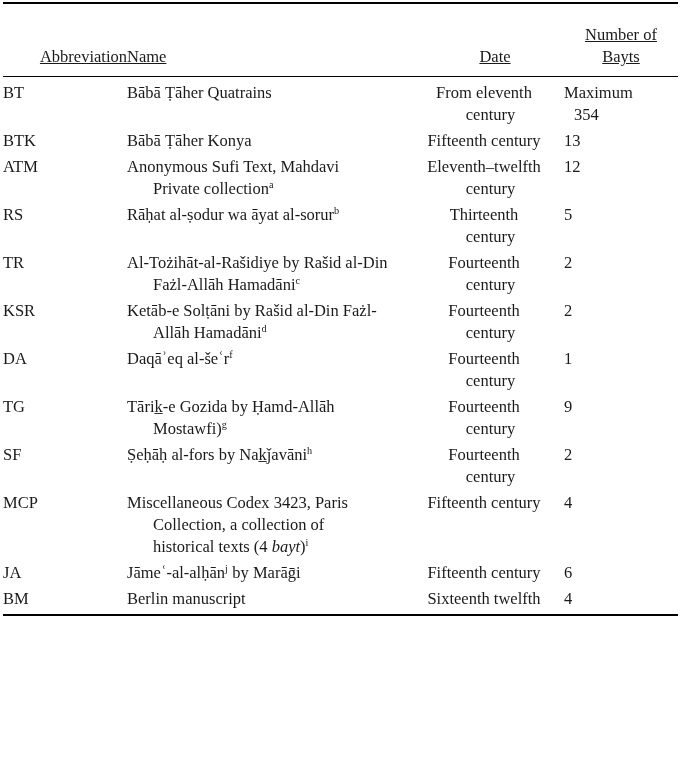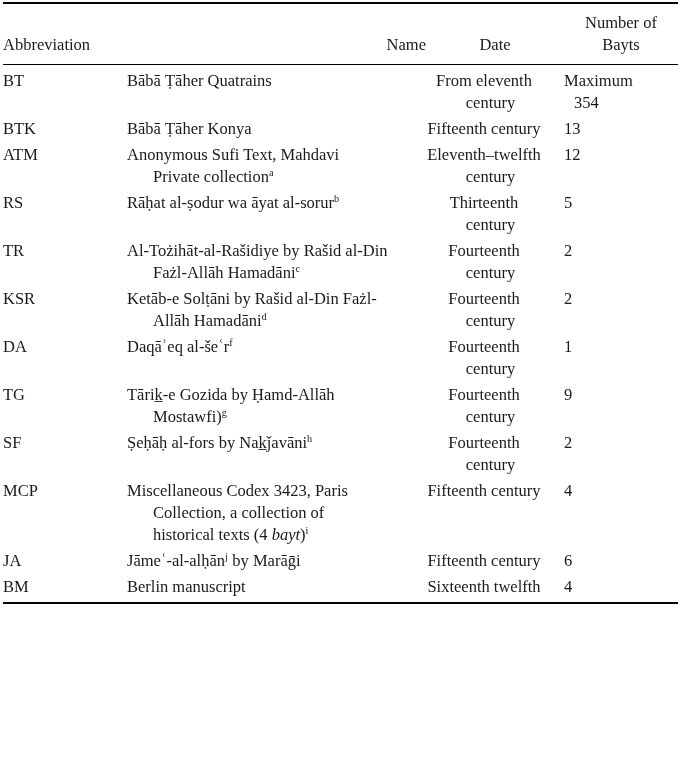--- a/index.html
+++ b/index.html
@@ -32,24 +32,25 @@
   }
   col.c-abbr  { width: 124px; }
   col.c-name  { width: 299px; }
   col.c-date  { width: 138px; }
   col.c-bayts { width: 114px; }
 
   thead th {
     font-weight: 400;
     vertical-align: bottom;
     border-bottom: 1.5px solid #000;
-    padding: 8px 0 8px;
+    padding: 20px 0 8px;
+    text-decoration: underline;
   }
-  th.col-abbr  { text-align: left; }
-  th.col-name  { text-align: right; }
+  th.col-abbr  { text-align: right; }
+  th.col-name  { text-align: left; }
   th.col-date  { }
   th.col-bayts { text-align: center; padding-left: 8px; padding-right: 8px; }
 
   td {
     vertical-align: top;
     padding: 0 0 4px 0;
   }
   tbody tr:first-child td { padding-top: 5px; }
 
   td.abbreviation-cell { padding-right: 6px; }

